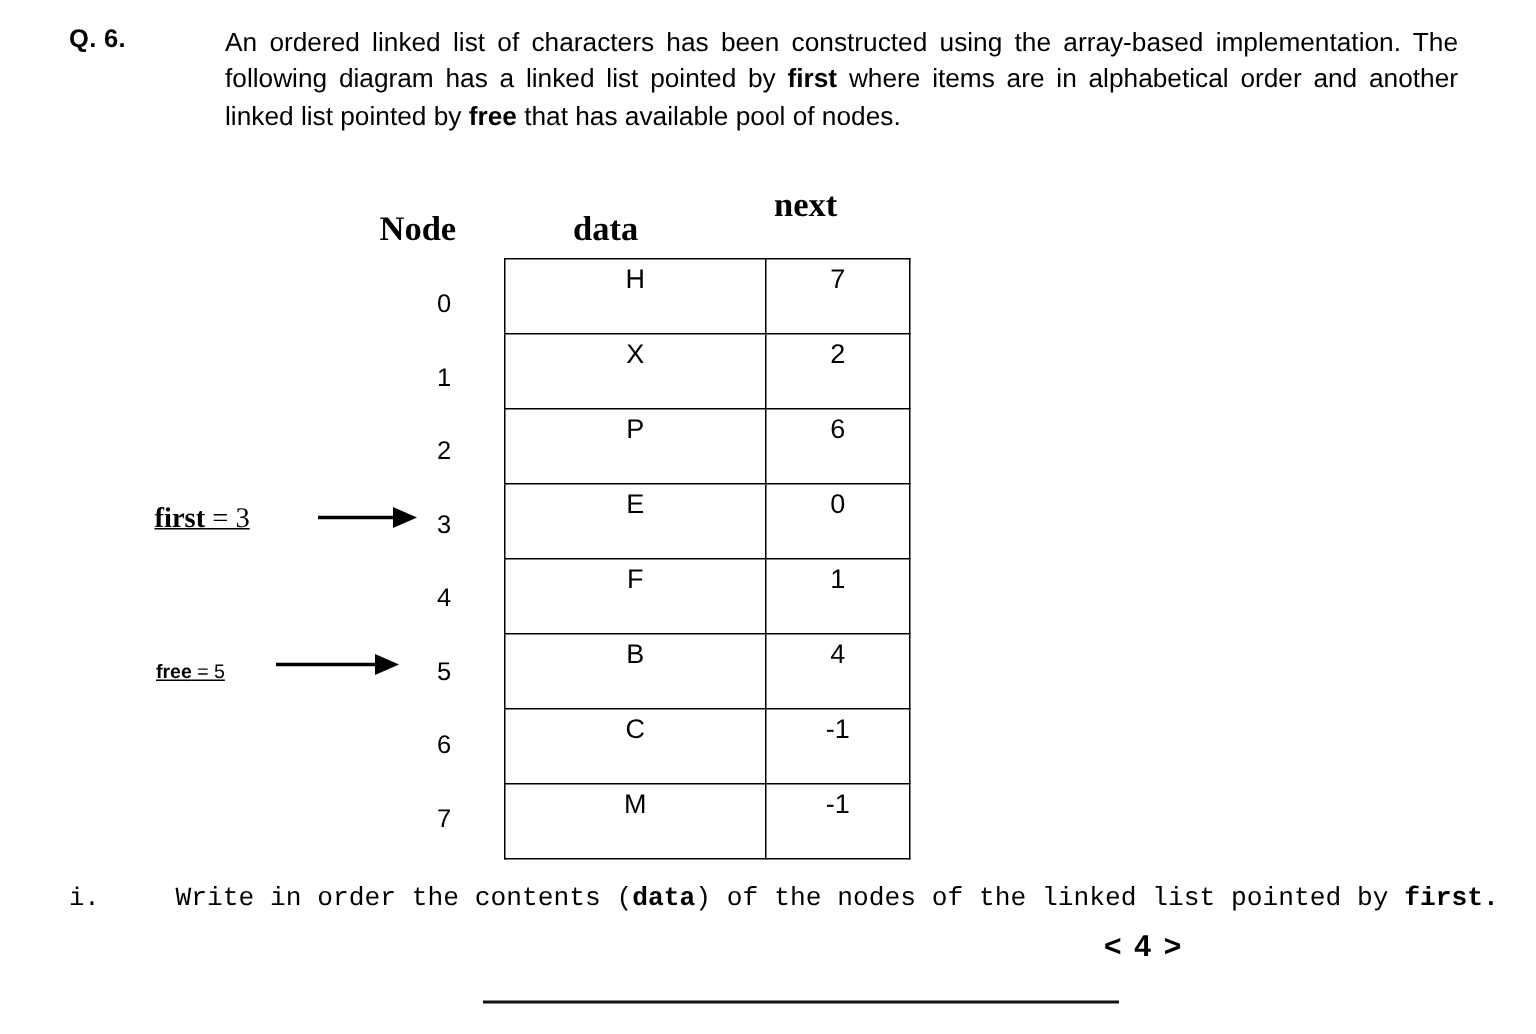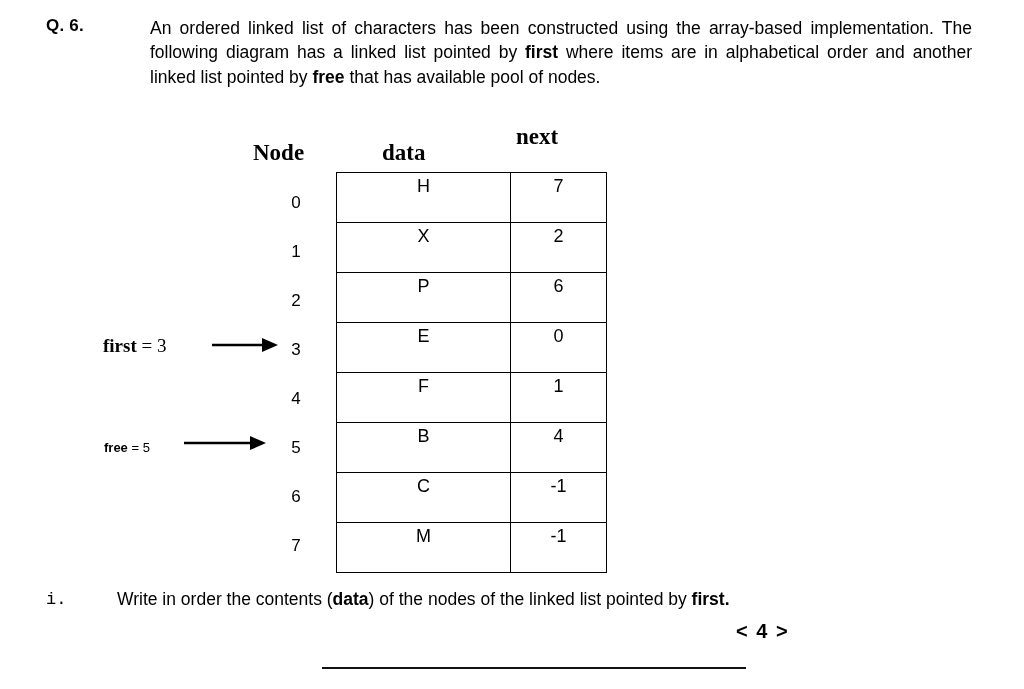--- a/index.html
+++ b/index.html
@@ -105,20 +105,21 @@
   }
   #node-table col.data-col { width: 174px; }
   #node-table col.next-col { width: 96px; }
 
   
   .pointer-label {
     position: absolute;
     font-size: 17px;
     white-space: nowrap;
     line-height: 1;
+    text-decoration: underline;
   }
   .pointer-label .pname { font-weight: bold; }
   #ptr-first {
     left: 103px;
     top: 336px;
     font-family: "Liberation Serif", serif;
     font-size: 19px;
   }
   #ptr-free {
     left: 104px;
@@ -137,21 +138,21 @@
     left: 46px;
     top: 591px;
     font-family: "Liberation Mono", monospace;
     font-size: 17px;
     line-height: 1;
   }
   #subq-text {
     position: absolute;
     left: 117px;
     top: 591px;
-    font-family: Liberation Sans, sans-serif;
+    font-family: Liberation Mono, monospace;
     font-size: 17.5px;
     line-height: 1;
     white-space: nowrap;
   }
   #subq-text b { font-weight: bold; }
   #marks {
     position: absolute;
     left: 736px;
     top: 621px;
     font-family: "Liberation Sans", sans-serif;

